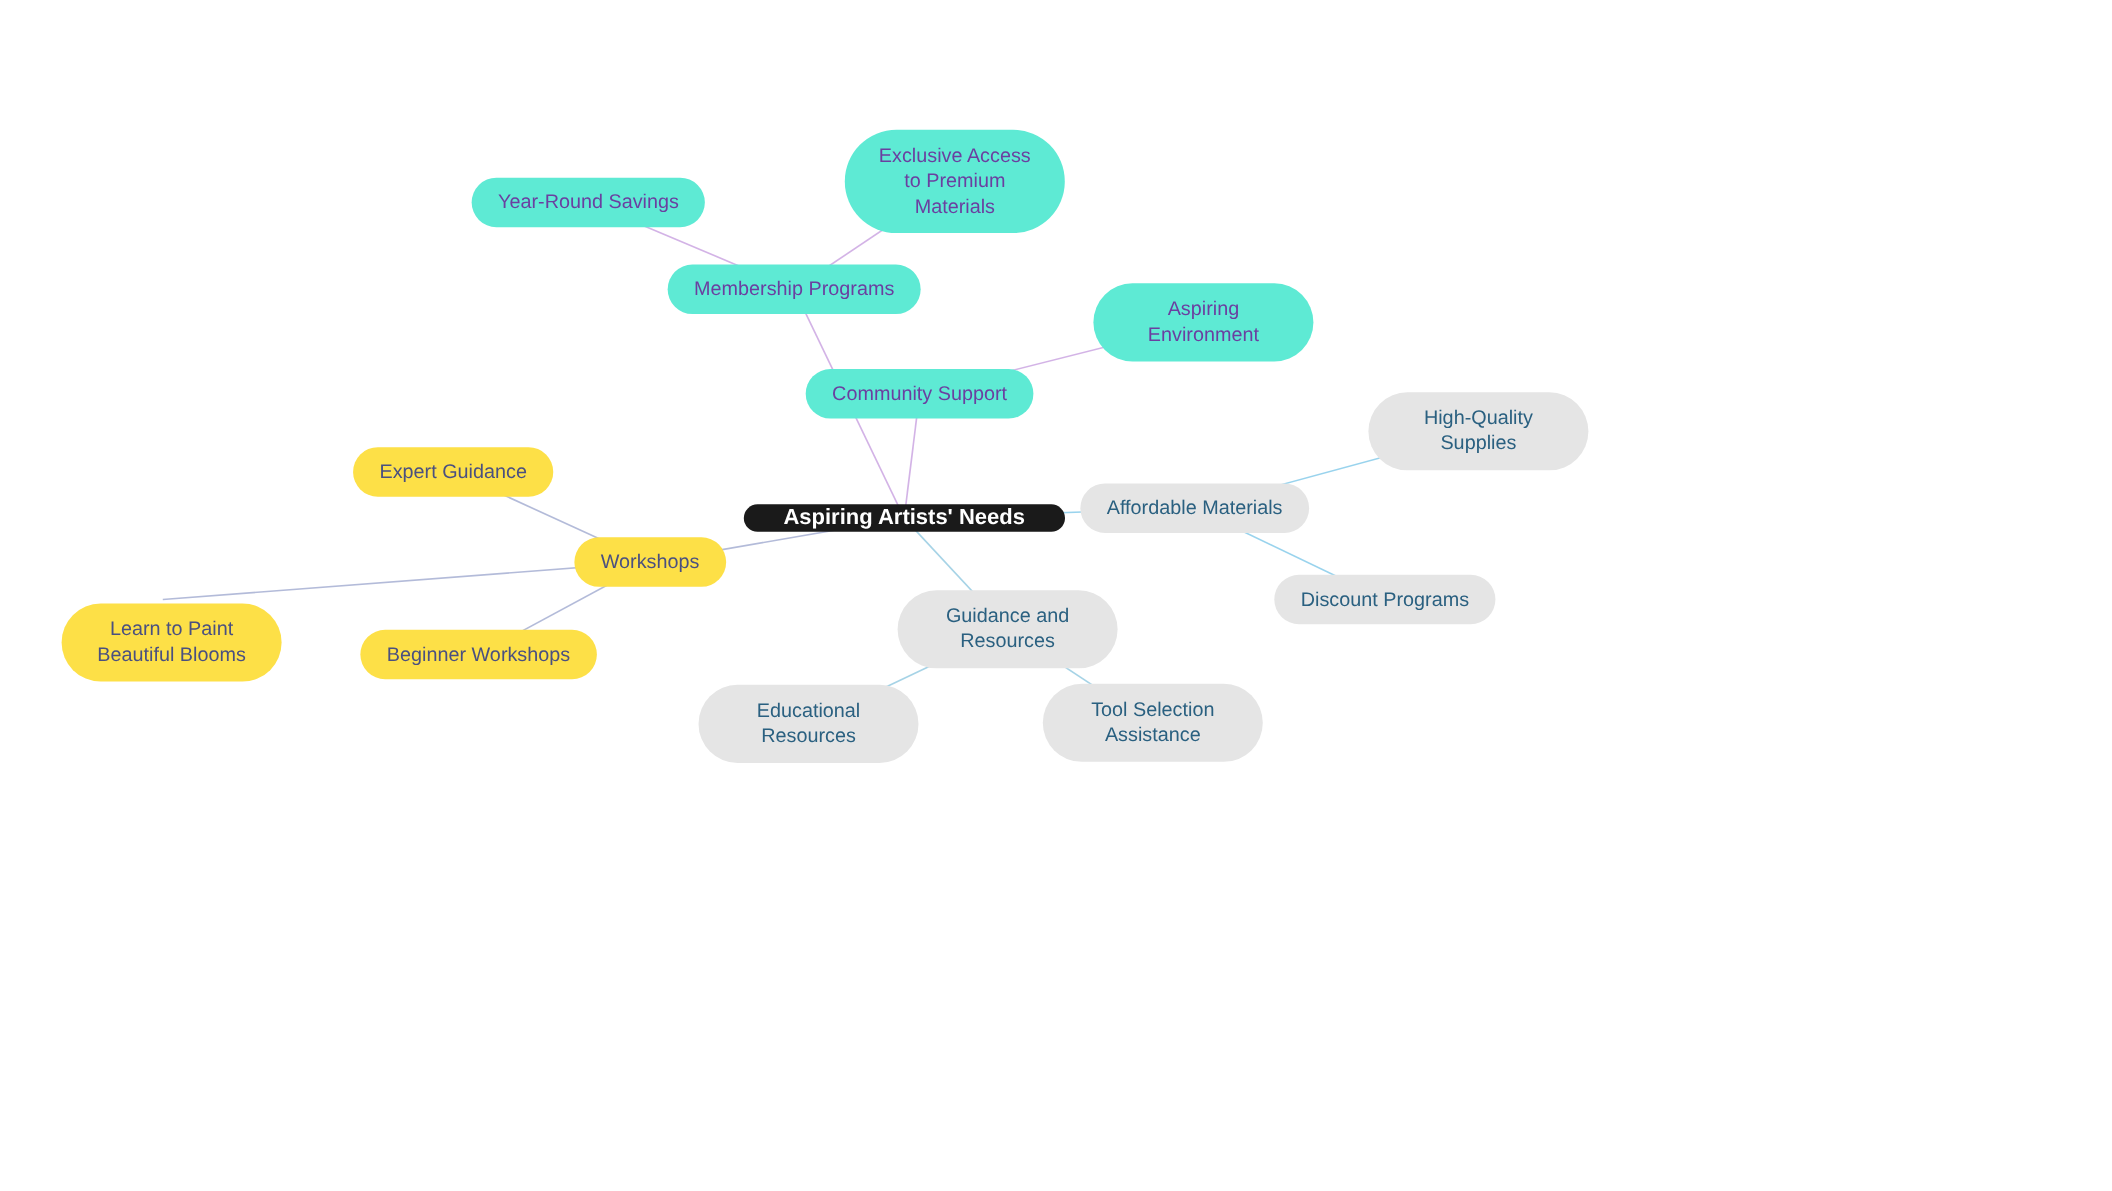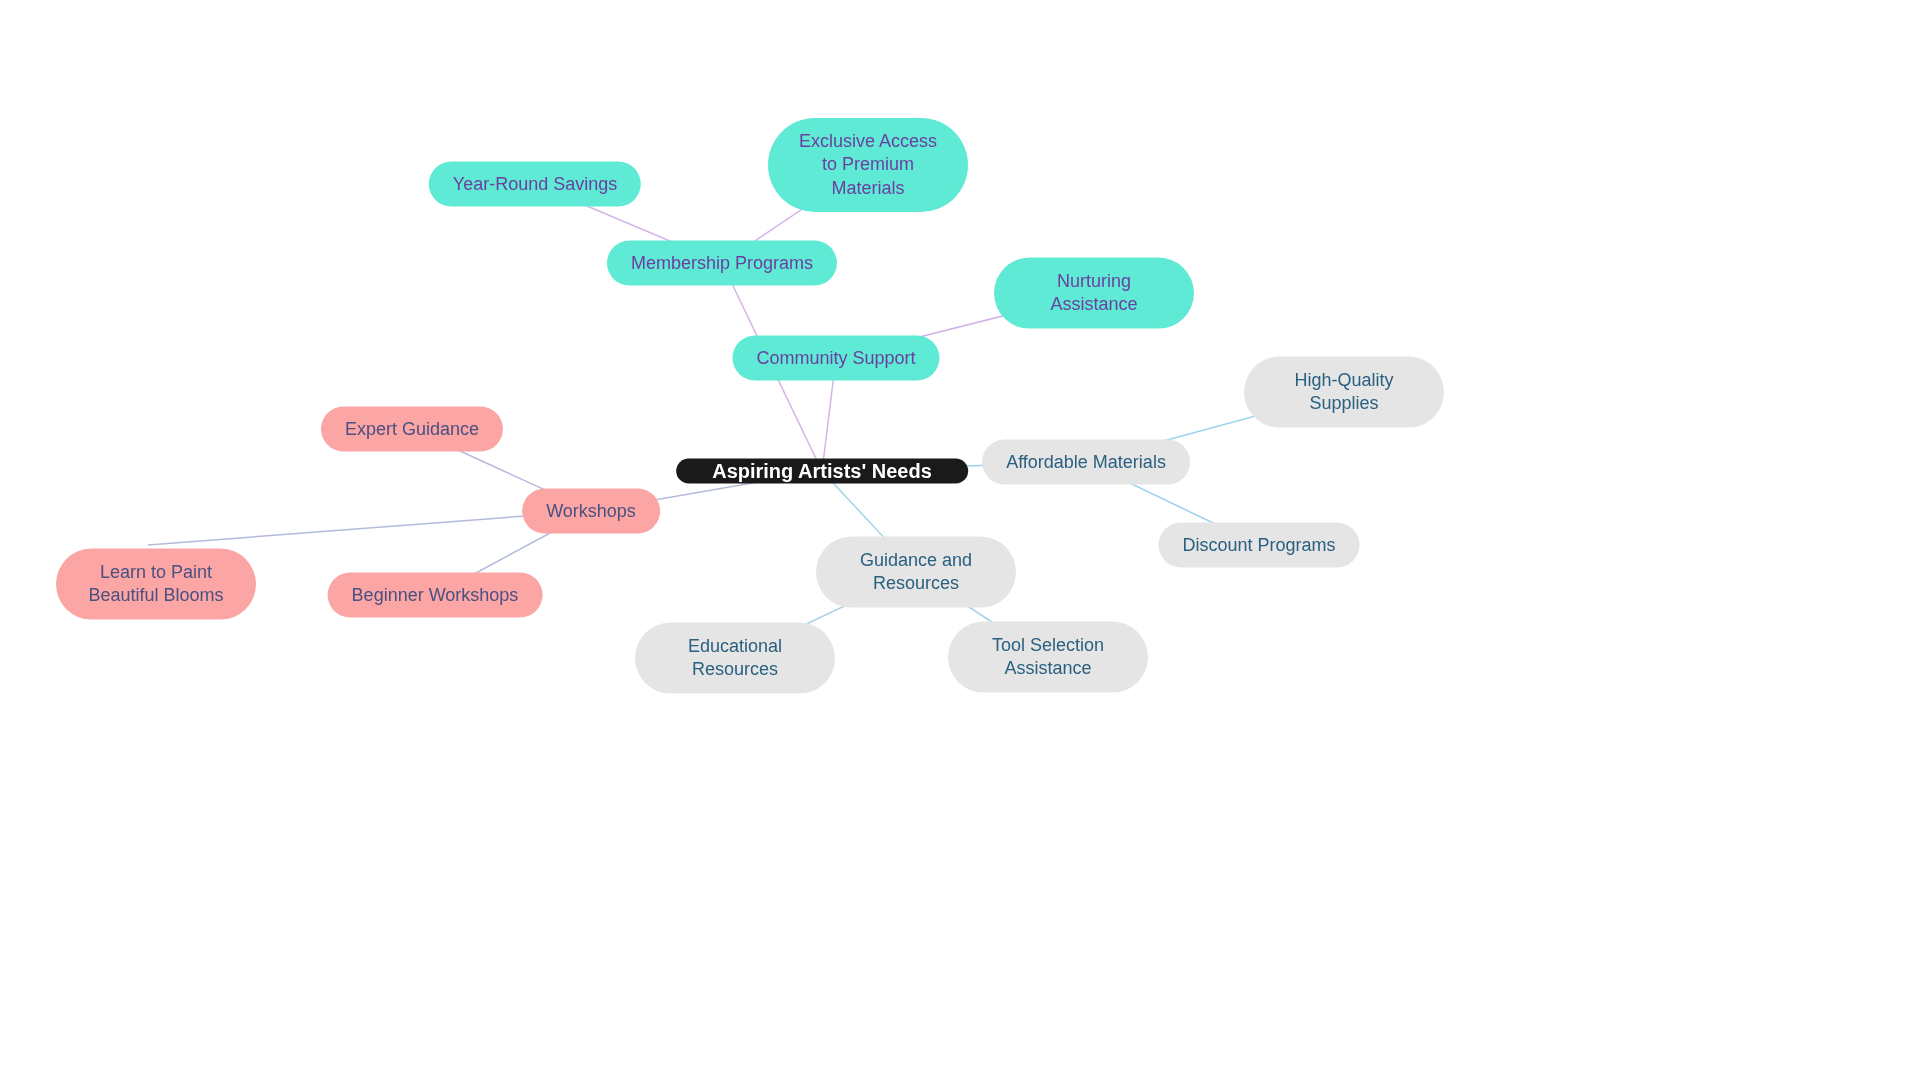--- a/index.html
+++ b/index.html
@@ -44,21 +44,21 @@
       padding: 1px 36px;
       border-radius: 50px;
       min-width: 220px;
     }
     .node-purple {
       background: #5eead4;
       color: #6b3fa0;
       border: none;
     }
     .node-lavender {
-      background: #fca5a5;
+      background: #fde047;
       color: #4a5080;
       border: none;
     }
     .node-blue {
       background: #e5e5e5;
       color: #2a6080;
       border: none;
     }
     .node-lightblue {
       background: #e5e5e5;
@@ -85,21 +85,21 @@
       <line x1="1086" y1="462" x2="1259" y2="545" stroke="#80c8e8" stroke-width="1.5" stroke-opacity="0.8"></line>
       <line x1="822" y1="471" x2="916" y2="572" stroke="#90c8e0" stroke-width="1.5" stroke-opacity="0.8"></line>
       <line x1="916" y1="572" x2="735" y2="658" stroke="#90c8e0" stroke-width="1.5" stroke-opacity="0.8"></line>
       <line x1="916" y1="572" x2="1048" y2="659" stroke="#90c8e0" stroke-width="1.5" stroke-opacity="0.8"></line>
     </svg>
 <div class="node node-center" style="left: 822px; top: 471px;">Aspiring Artists' Needs</div>
     <div class="node node-purple" style="left: 722px; top: 263px;">Membership Programs</div>
     <div class="node node-purple" style="left: 535px; top: 184px;">Year-Round Savings</div>
     <div class="node node-purple" style="left: 868px; top: 165px; max-width: 200px; line-height: 1.3;">Exclusive Access to Premium Materials</div>
     <div class="node node-purple" style="left: 836px; top: 358px;">Community Support</div>
-    <div class="node node-purple" style="left: 1094px; top: 293px; max-width: 200px; line-height: 1.3;">Nurturing Assistance</div>
+    <div class="node node-purple" style="left: 1094px; top: 293px; max-width: 200px; line-height: 1.3;">Aspiring Environment</div>
     <div class="node node-lavender" style="left: 591px; top: 511px;">Workshops</div>
     <div class="node node-lavender" style="left: 412px; top: 429px;">Expert Guidance</div>
     <div class="node node-lavender" style="left: 435px; top: 595px;">Beginner Workshops</div>
     <div class="node node-lavender" style="left: 156px; top: 545px; max-width: 200px; line-height: 1.3; margin-top: 39px;">Learn to Paint Beautiful Blooms</div>
     <div class="node node-blue" style="left: 1086px; top: 462px;">Affordable Materials</div>
     <div class="node node-blue" style="left: 1344px; top: 392px; max-width: 200px; line-height: 1.3;">High-Quality Supplies</div>
     <div class="node node-blue" style="left: 1259px; top: 545px;">Discount Programs</div>
     <div class="node node-lightblue" style="left: 916px; top: 572px; max-width: 200px; line-height: 1.3;">Guidance and Resources</div>
     <div class="node node-lightblue" style="left: 735px; top: 658px; max-width: 200px; line-height: 1.3;">Educational Resources</div>
     <div class="node node-lightblue" style="left: 1048px; top: 657px; max-width: 200px; line-height: 1.3;">Tool Selection Assistance</div>

